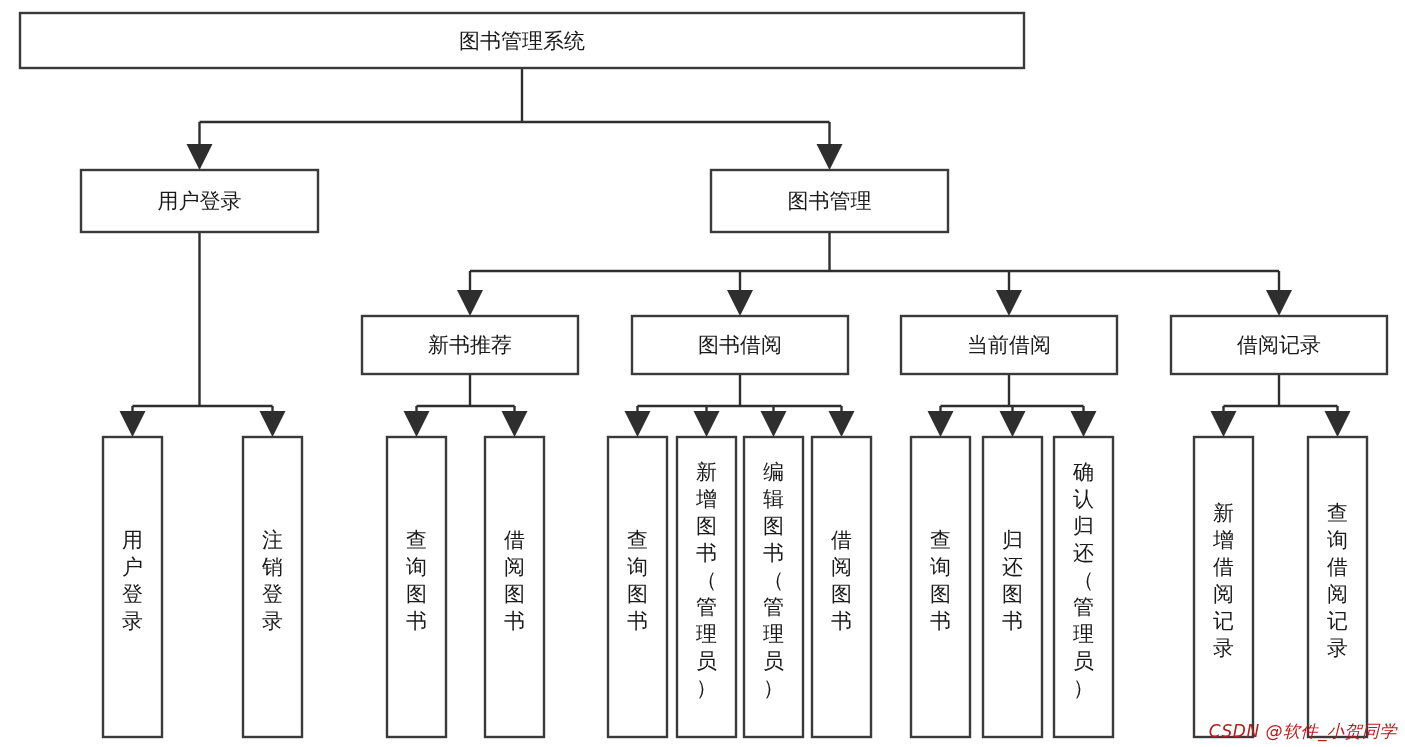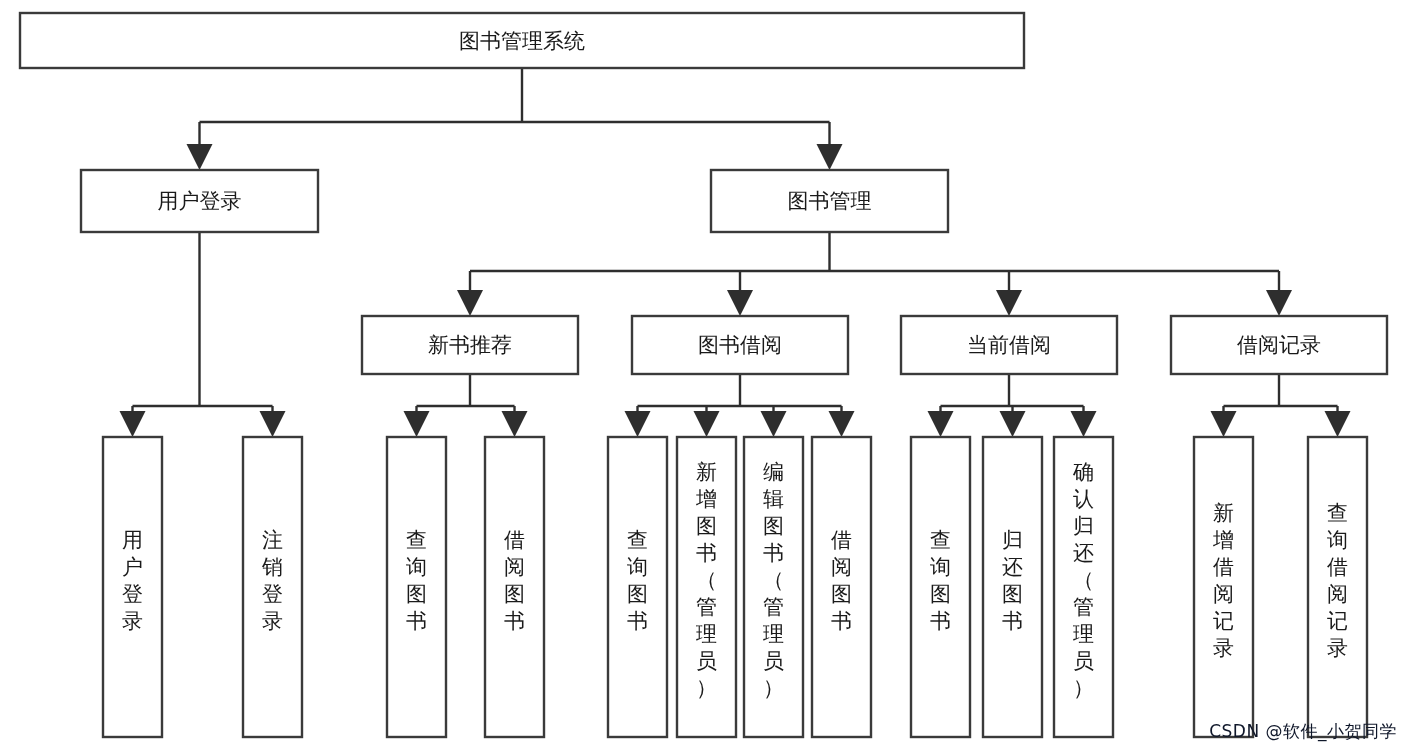--- a/index.html
+++ b/index.html
@@ -55,24 +55,25 @@
   .arrow-head {
     fill: #2e2e2e;
     stroke: none;
   }
   .watermark-text {
     position: absolute;
     right: 8px;
     bottom: 4px;
     font-family: "DejaVu Sans", "Liberation Sans", sans-serif;
     font-size: 17px;
-    color: #0f172a;
+    color: #b91c1c;
     letter-spacing: 0.5px;
     user-select: none;
     white-space: nowrap;
+    font-style: italic;
   }
 </style>
 </head>
 <body>
 
 <div id="diagram-root">
   <svg class="diagram-canvas" viewBox="0 0 1405 747" preserveAspectRatio="none">
     <g id="edges-layer">
         <g>
           <line x1="522" y1="68" x2="522" y2="122" class="connector"></line>

